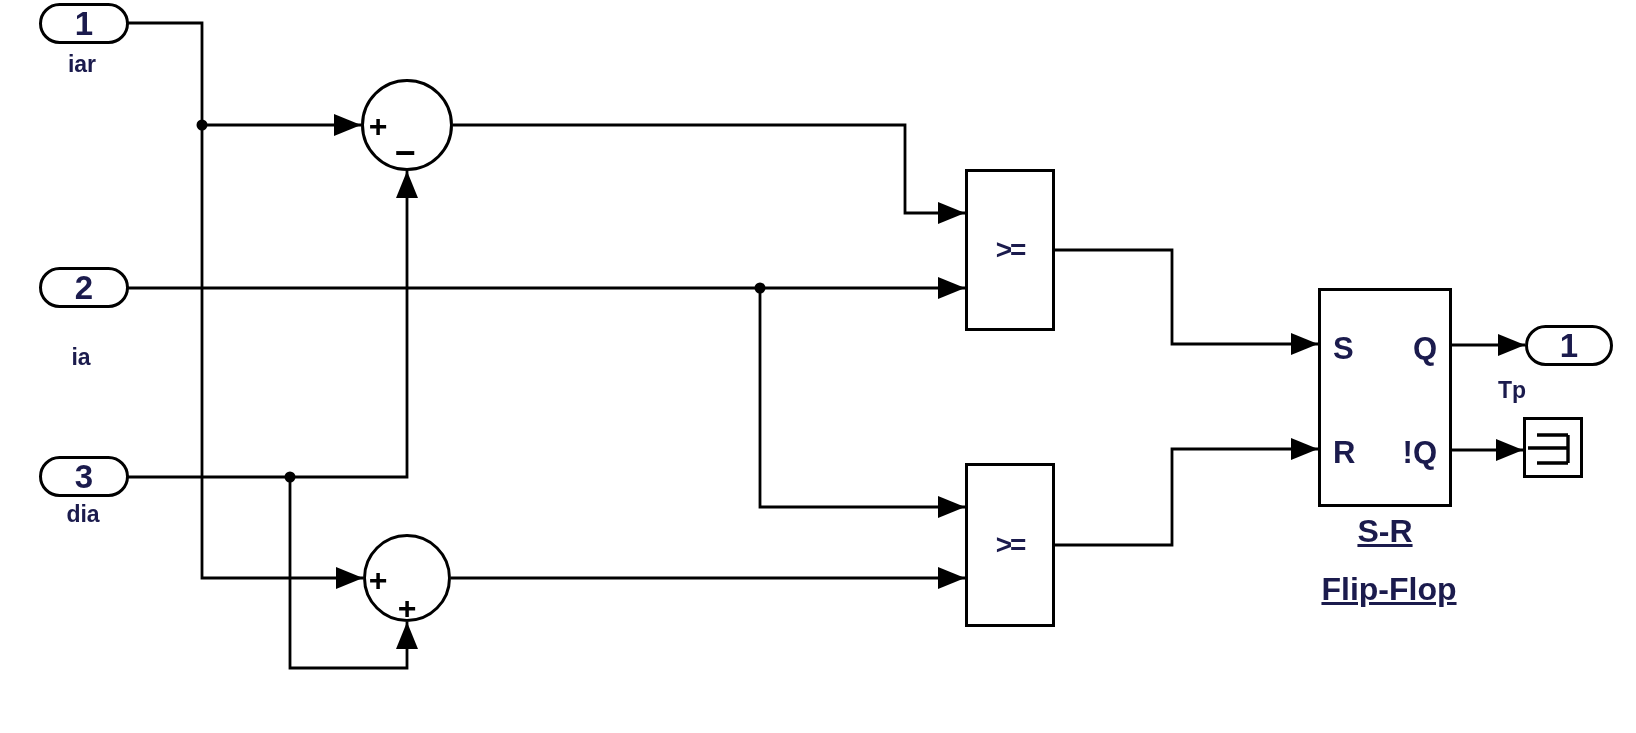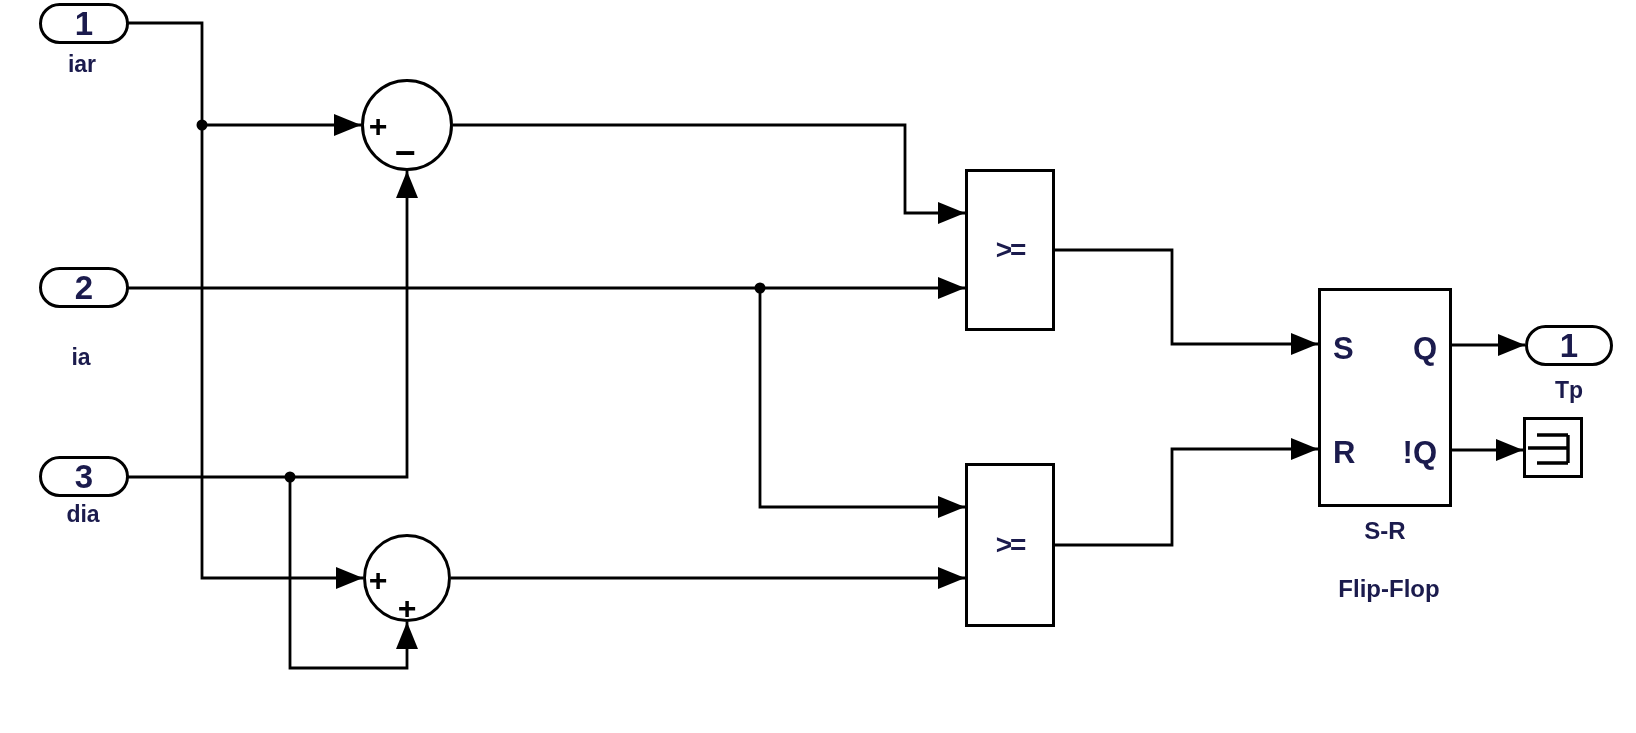--- a/index.html
+++ b/index.html
@@ -44,21 +44,21 @@
   }
   .lbl {
     position: absolute;
     transform: translate(-50%, -50%);
     font-weight: bold;
     color: #1b1b4d;
     white-space: nowrap;
     line-height: 1;
   }
   .port-label { font-size: 23px; }
-  .block-name { font-size: 24px; }
+  .block-name { font-size: 32px; text-decoration: underline; }
   .sign {
     position: absolute;
     transform: translate(-50%, -50%);
     font-weight: bold;
     color: #000000;
     line-height: 1;
   }
   .sign-plus  { font-size: 32px; }
   .sign-minus { font-size: 36px; }
   .relop-symbol {
@@ -152,21 +152,21 @@
     <span class="ff-port" style="left:12px; top:161px;">R</span>
     <span class="ff-port" style="right:12px; top:57px;">Q</span>
     <span class="ff-port" style="right:12px; top:161px;">!Q</span>
   </div>
   <div class="lbl block-name" style="left:1385px; top:531px;">S-R</div>
   <div class="lbl block-name" style="left:1389px; top:589px;">Flip-Flop</div>
 
   <div class="block oval" style="left:1525px; top:325px; width:88px; height:41px;">
     <span class="port-num">1</span>
   </div>
-  <div class="lbl port-label" style="left:1569px; top:390px;">Tp</div>
+  <div class="lbl port-label" style="left:1512px; top:390px;">Tp</div>
 
   <div class="block" style="left:1523px; top:417px; width:60px; height:61px;">
     <svg width="54" height="55" viewBox="0 0 54 55">
       <path d="M2 28 H42 M11 15 H42 M11 43 H42 M42 15 V43" stroke="#000000" stroke-width="3.4" fill="none"></path>
     </svg>
   </div>
 
 </div>
 
 </body></html>

